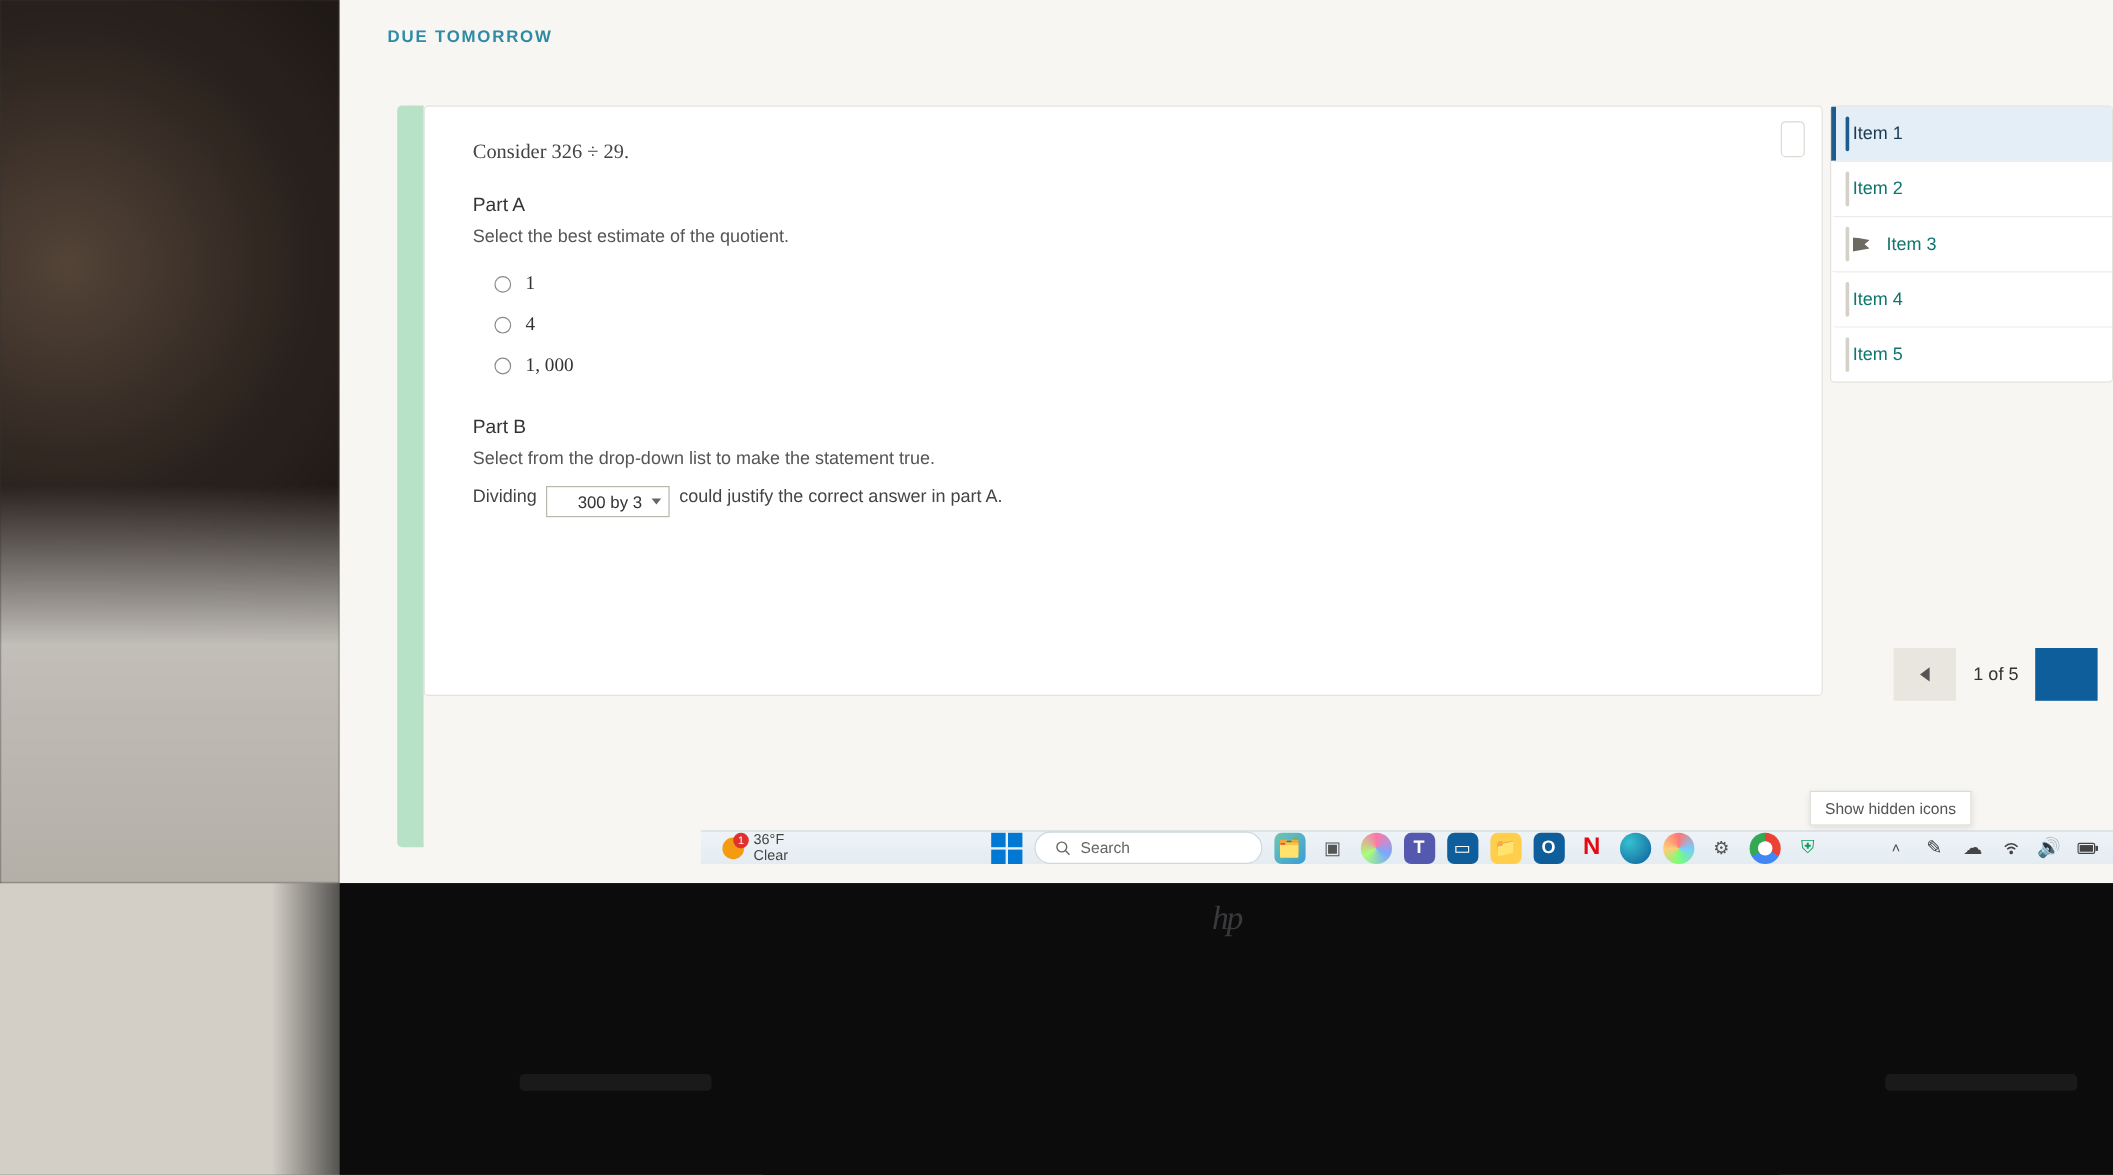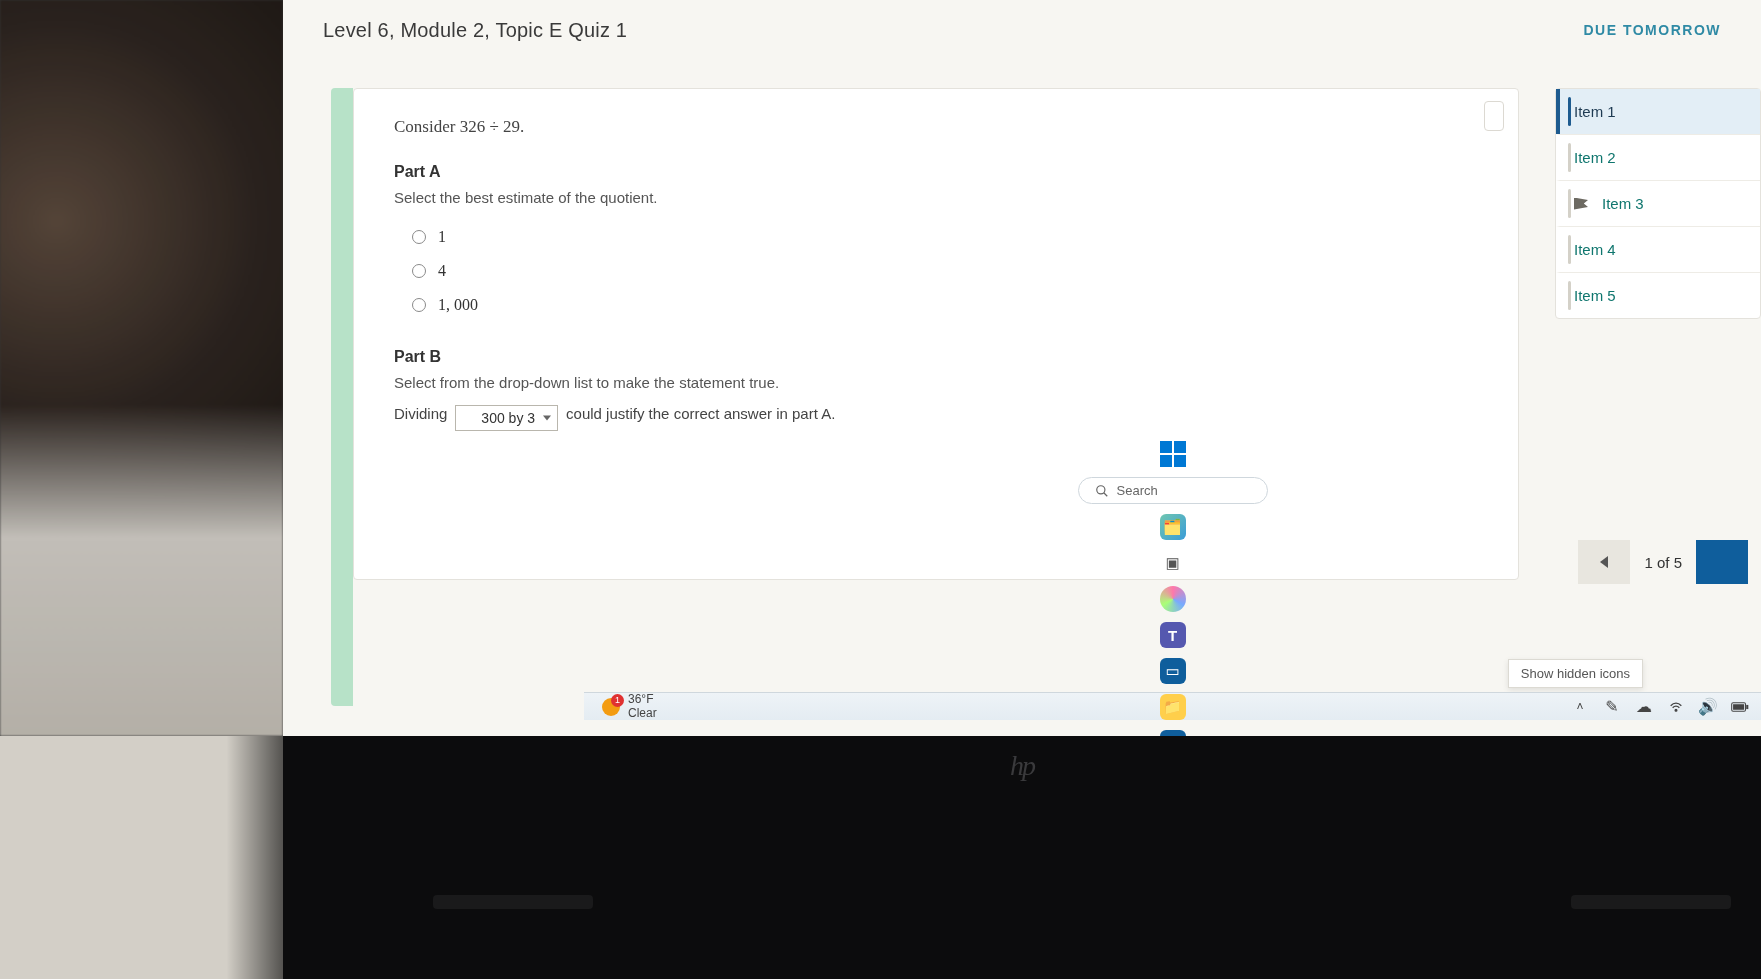--- a/index.html
+++ b/index.html
@@ -45,21 +45,21 @@
     background: #fff; border: 1px solid #e4e2dc; border-radius: 4px;
     padding: 28px 28px 28px 40px;
   }
 
   .flag-slot {
     position:absolute; right:14px; top:12px; width:20px; height:30px;
     border:1px solid #dcd9d2; border-radius:4px;
   }
 
   .prompt-line { font-size: 17px; color: #444; font-family: Georgia, "Times New Roman", serif; }
-  .part-label { font-weight: 700; margin-top: 26px; margin-bottom: 8px; color:#333; font-size:16px; }
+  .part-label { font-weight: 400; margin-top: 26px; margin-bottom: 8px; color:#333; font-size:16px; }
   .instruction { font-size: 15px; color: #555; margin-bottom: 14px; }
 
   .options { margin-left: 8px; }
   .option {
     display:flex; align-items:center; gap:12px;
     padding: 8px 10px; border-radius:2px;
     font-family: Georgia, "Times New Roman", serif; font-size:16px; color:#333;
     cursor:pointer;
   }
   .option.selected { background:#f6f0b4; }
@@ -78,21 +78,21 @@
     border:1px solid #b9b6ad; background:#fff; padding:4px 22px 4px 25px;
     font-size:14px; color:#333; position:relative; cursor:pointer;
   }
   .dropdown::after {
     content:""; position:absolute; right:6px; top:50%; transform:translateY(-50%);
     border-left:4px solid transparent; border-right:4px solid transparent; border-top:5px solid #666;
   }
 
   
   .item-list {
-    position:absolute; right:0; top:88px; width:206px;
+    position:absolute; right:0; top:88px; width:236px;
     background:#fff; border:1px solid #e4e2dc; border-radius:4px;
   }
   .item {
     display:flex; align-items:center; gap:10px;
     padding:14px 18px 14px 14px; font-size:15px; color:#0f766e;
     border-left:4px solid transparent; cursor:pointer; position:relative;
   }
   .item + .item { border-top:1px solid #eeece6; }
   .item.active { background:#e3eef6; border-left-color:#1e5b8f; color:#1e3a52; font-weight:500; }
   .item .sep { position:absolute; left:8px; top:8px; bottom:8px; width:3px; background:#d4d1c8; border-radius:2px; }
@@ -125,21 +125,21 @@
     position:absolute; left:301px; right:0; top:692px; height:28px;
     background:linear-gradient(180deg,#eef3f7 0%, #e4ecf2 100%);
     border-top:1px solid #cfd7dd;
     display:flex; align-items:center;
   }
   .tb-weather { display:flex; align-items:center; gap:8px; padding-left:18px; font-size:12px; color:#444; }
   .tb-weather .badge { width:18px;height:18px;border-radius:50%;background:#f39c12;position:relative; }
   .tb-weather .badge::after{content:"1";position:absolute;right:-4px;top:-4px;background:#e03131;color:#fff;border-radius:50%;width:13px;height:13px;font-size:9px;display:flex;align-items:center;justify-content:center;}
   .tb-weather .wtext{display:flex;flex-direction:column;line-height:1.1;}
 
-  .tb-center { position:absolute; left:50%; transform:translateX(-50%); display:flex; align-items:center; gap:10px;flex-direction:column; }
+  .tb-center { position:absolute; left:50%; transform:translateX(-50%); display:flex; align-items:center; gap:10px; }
   .tb-icon { width:26px; height:26px; border-radius:6px; display:flex; align-items:center; justify-content:center; font-size:15px; cursor:pointer; }
   .tb-start {
     width:26px;height:26px;display:grid;grid-template-columns:1fr 1fr;grid-template-rows:1fr 1fr;gap:2px;cursor:pointer;
   }
   .tb-start span{background:#0078d4;}
   .tb-search {
     display:flex; align-items:center; gap:8px; background:#fff; border:1px solid #cfd7dd;
     border-radius:20px; padding:5px 16px; width:190px; font-size:13px; color:#666; cursor:text;
   }
   .tb-search svg{width:14px;height:14px;stroke:#666;}
@@ -164,21 +164,20 @@
 </style>
 </head>
 <body>
 
 <div class="ambient"></div>
 <div class="ambient-below"></div>
 
 <div class="screen">
 
   <div class="header">
-    <div class="header-title">Level 6, Module 2, Topic E Quiz 1</div>
     <div class="due">DUE TOMORROW</div>
   </div>
 
   <div class="green-strip"></div>
 
   <div class="content-card">
     <div class="flag-slot"></div>
 
     <div class="prompt-line">Consider 326 ÷ 29.</div>
 

